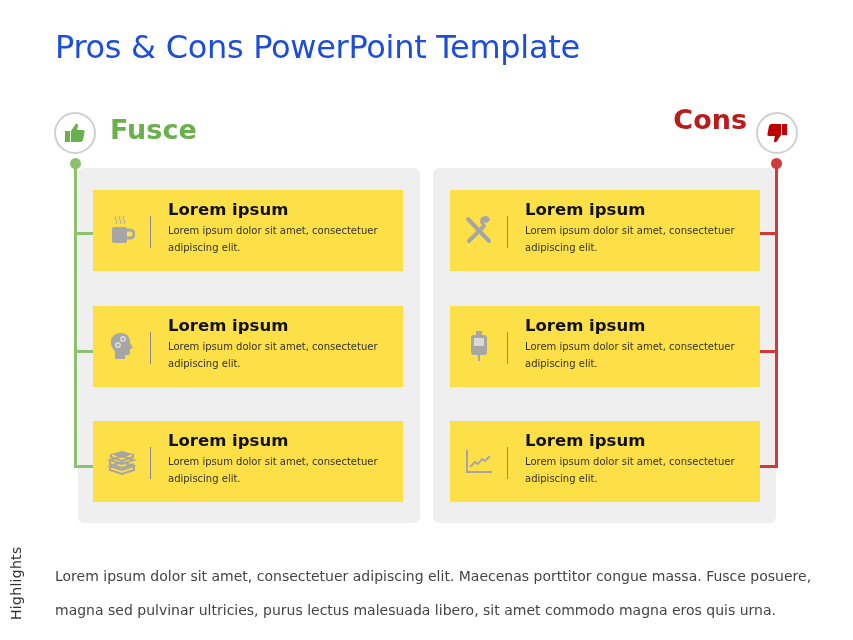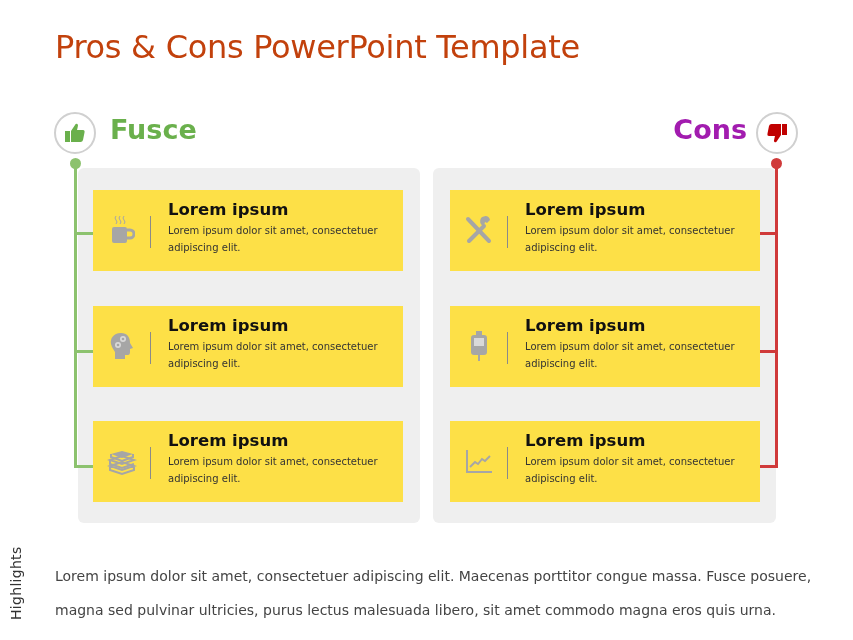--- a/index.html
+++ b/index.html
@@ -1,21 +1,21 @@
 <!DOCTYPE html>
 <html><head>
 <meta charset="utf-8">
 <style>
   html, body { margin:0; padding:0; }
   body { width:853px; height:640px; background:#ffffff; position:relative; overflow:hidden; font-family:"DejaVu Sans", sans-serif; }
-  .title { position:absolute; left:55px; top:28px; font-size:32px; color:#c2410c; font-weight:normal; letter-spacing:-0.3px; }
+  .title { position:absolute; left:55px; top:28px; font-size:32px; color:#1d4ed8; font-weight:normal; letter-spacing:-0.3px; }
   .head-circle { position:absolute; width:42px; height:42px; border:2px solid #d0d0d0; border-radius:50%; background:#fff; display:flex; align-items:center; justify-content:center; box-sizing:border-box; }
   .head-label { position:absolute; font-size:27px; font-weight:bold; }
   .pros-label { color:#6ab04c; left:110px; top:114px; }
-  .cons-label { color:#a21caf; right:106px; top:114px; }
+  .cons-label { color:#b91c1c; right:106px; top:104px; }
   .panel { position:absolute; background:#efefef; border-radius:6px; }
   .card { position:absolute; background:#fde047; width:310px; height:81px; }
   .card .icon { position:absolute; left:14px; top:22px; width:30px; height:36px; display:flex; align-items:center; justify-content:center; }
   .card .sep { position:absolute; left:57px; top:26px; width:1px; height:32px; background:#8a8a8a; }
   .card .ctitle { position:absolute; left:75px; top:10px; font-size:16.5px; font-weight:bold; color:#111; }
   .card .cbody { position:absolute; left:75px; top:32px; font-size:10px; line-height:17px; color:#333; width:230px; }
   .vline { position:absolute; width:3px; }
   .hline { position:absolute; height:3px; }
   .dot { position:absolute; width:11px; height:11px; border-radius:50%; }
   .highlights { position:absolute; left:8px; top:620px; transform-origin:left top; transform:rotate(-90deg); font-size:14px; color:#333; letter-spacing:0.3px; }

